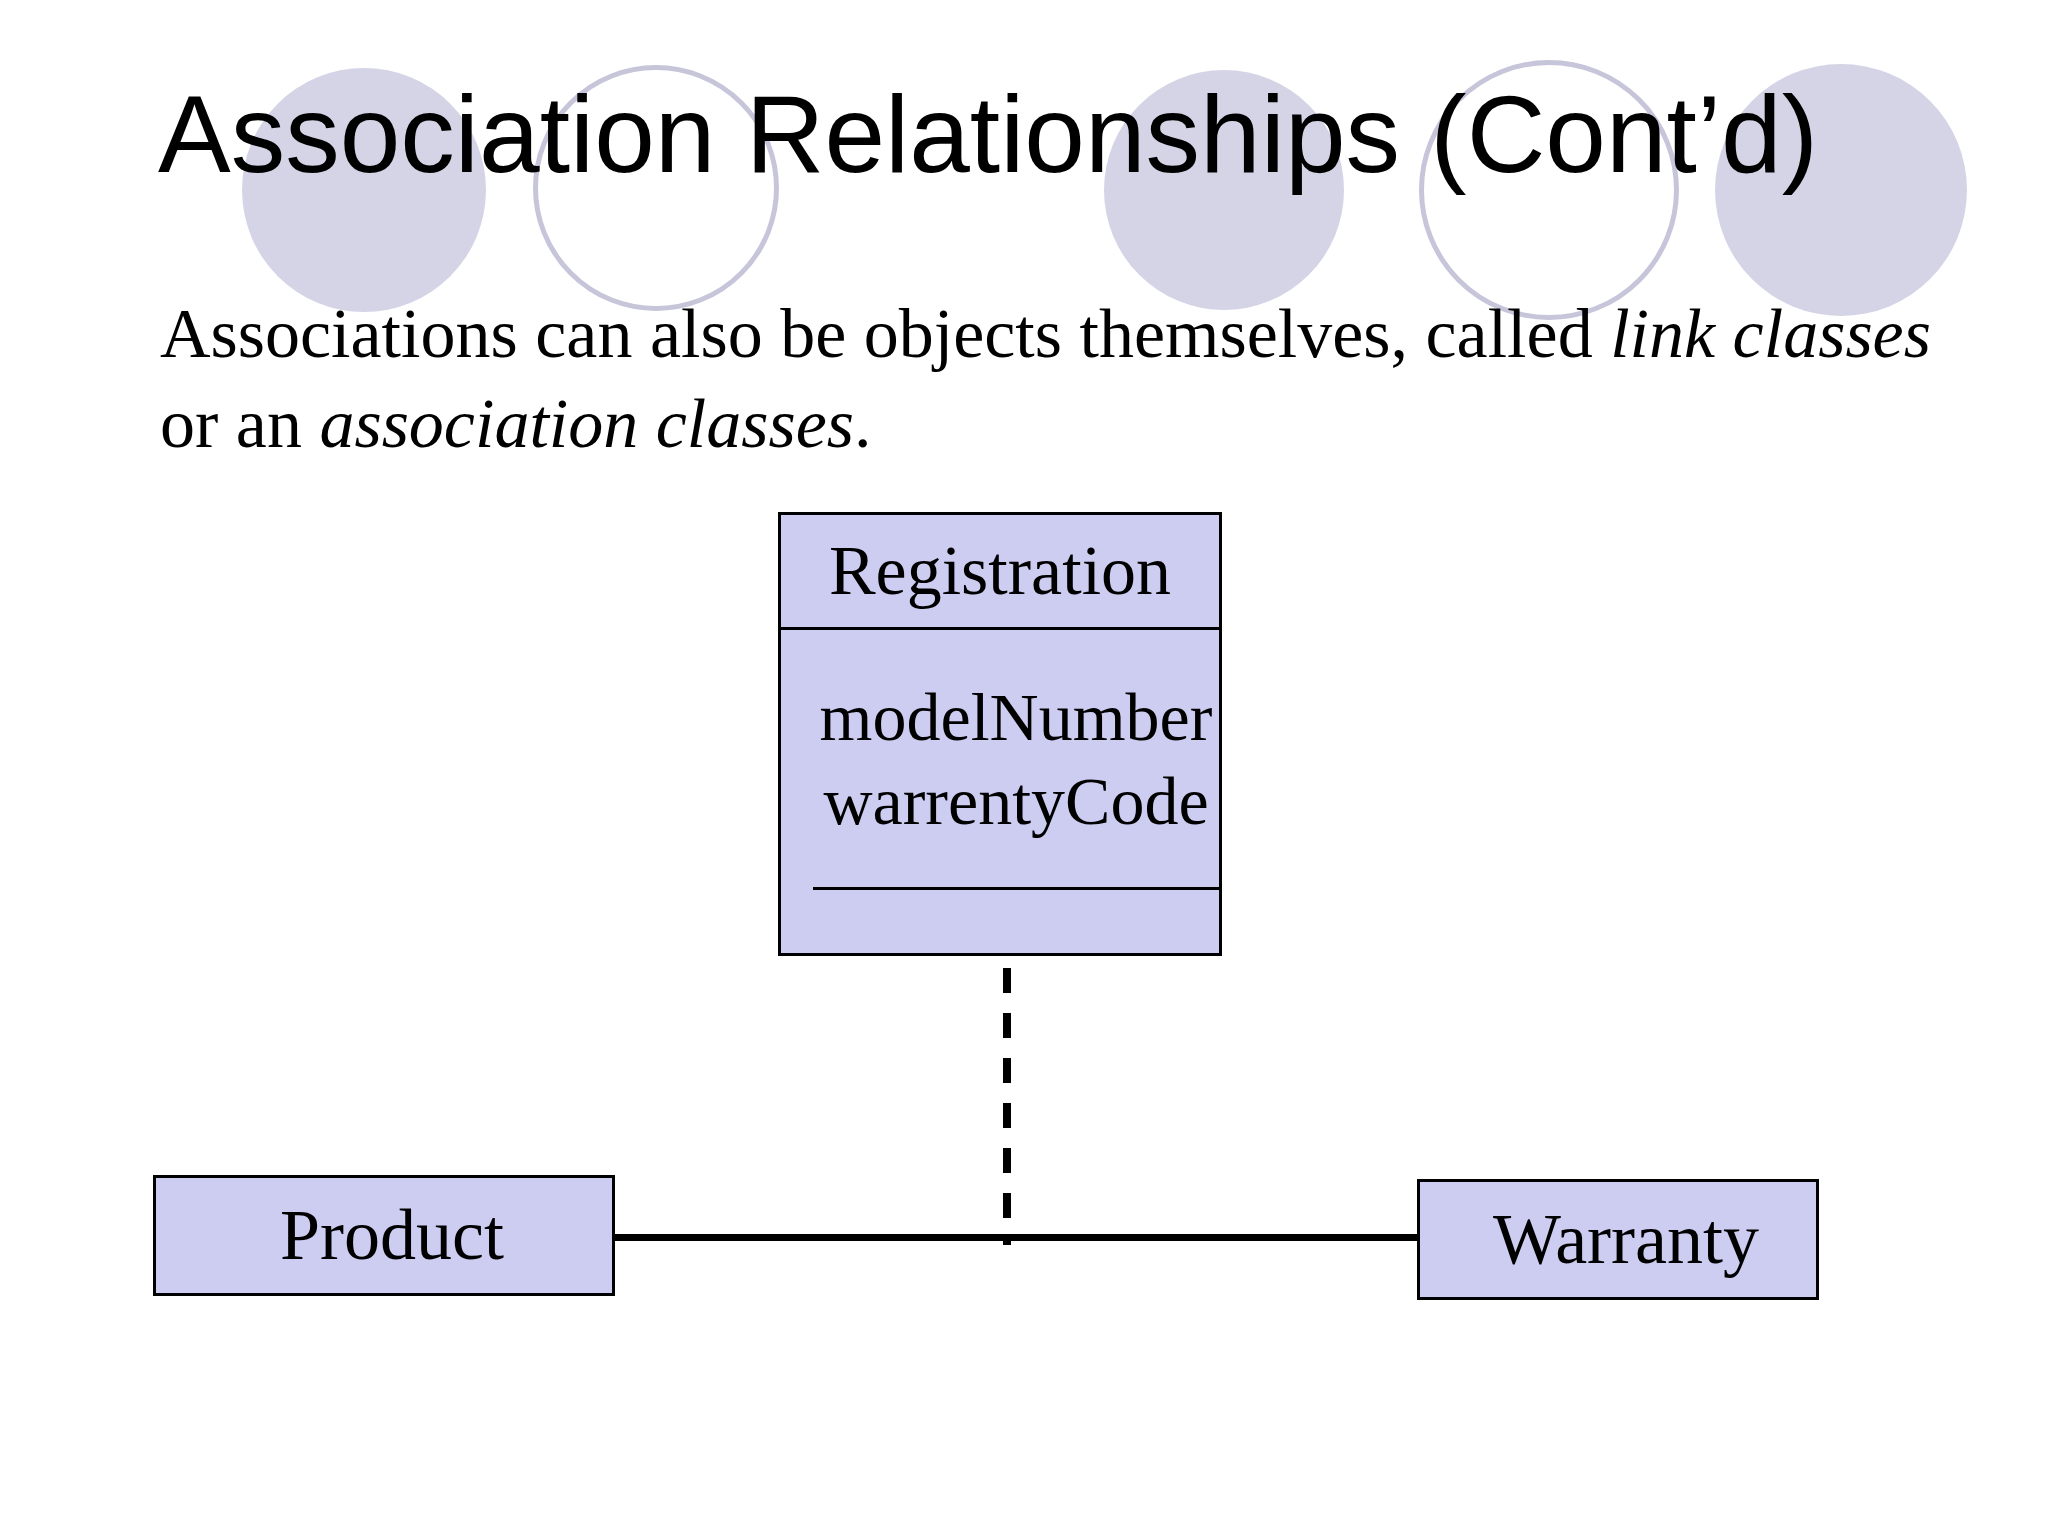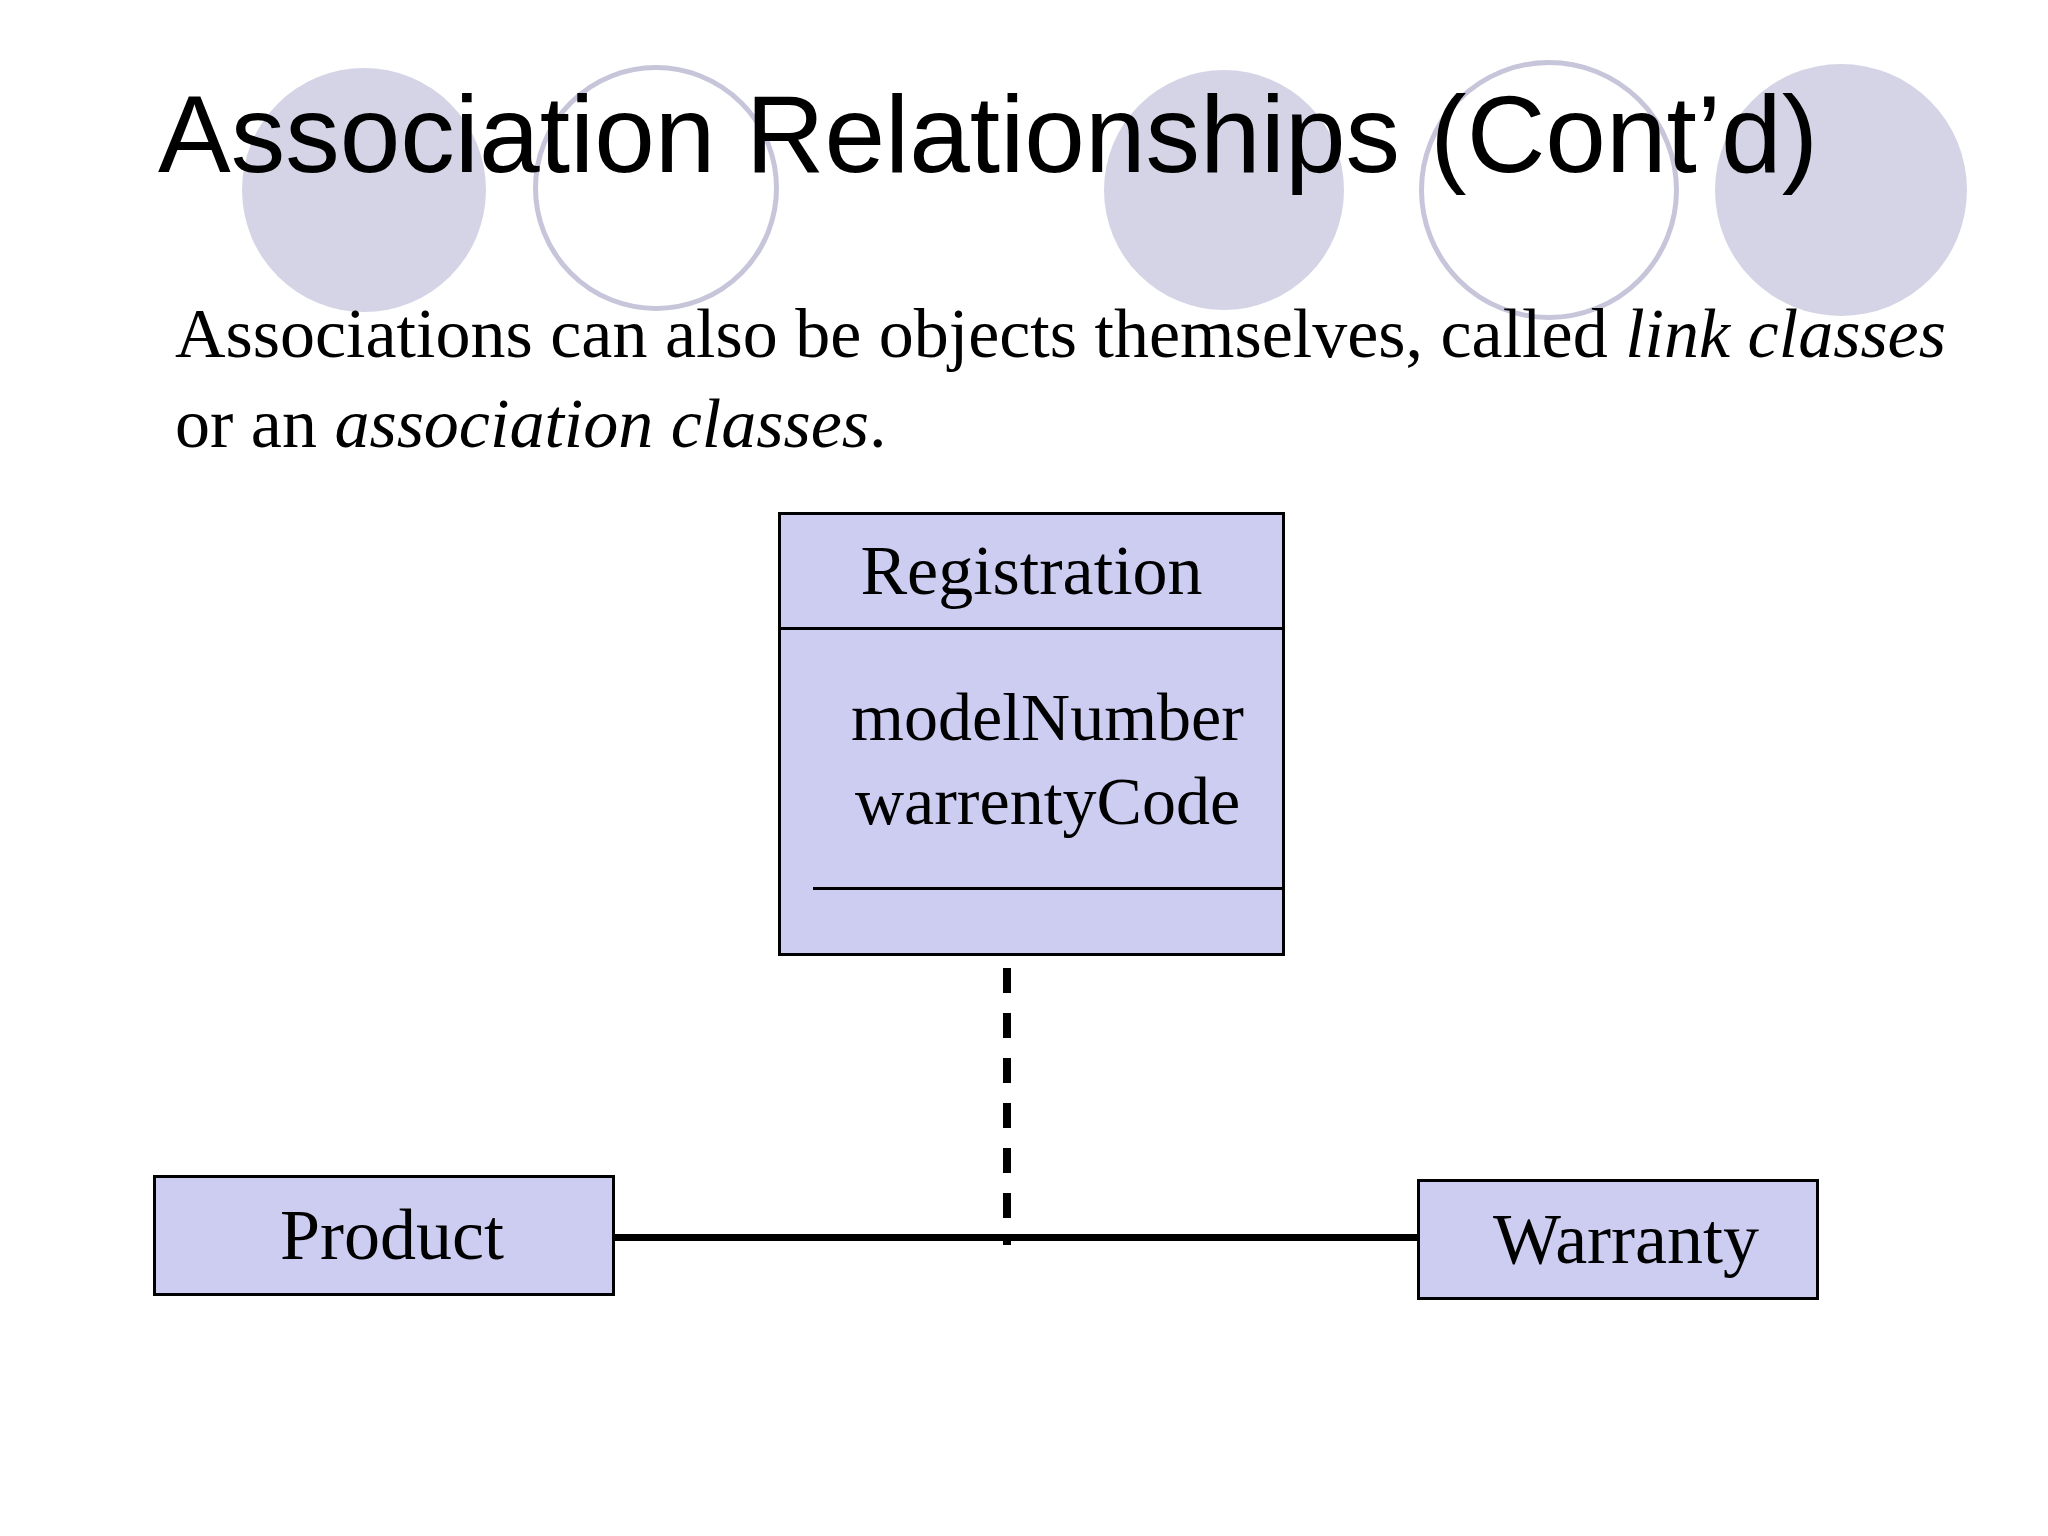--- a/index.html
+++ b/index.html
@@ -44,21 +44,21 @@
     font-family: "Liberation Sans", sans-serif;
     font-weight: 400;
     font-size: 109px;
     line-height: 1;
     white-space: nowrap;
     color: var(--text);
   }
 
   .body-text {
     position: absolute;
-    left: 175px;
+    left: 160px;
     top: 289px;
     z-index: 2;
     font-family: "Liberation Serif", serif;
     font-size: 70px;
     line-height: 90px;
     color: var(--text);
     white-space: nowrap;
   }
   .body-text .it { font-style: italic; }
 
@@ -66,21 +66,21 @@
   .uml-box {
     position: absolute;
     z-index: 3;
     background: var(--box-fill);
     border: 3px solid var(--box-border);
     font-family: "Liberation Serif", serif;
     color: var(--text);
   }
   .registration {
     left: 778px; top: 512px;
-    width: 507px; height: 444px;
+    width: 444px; height: 444px;
     display: flex;
     flex-direction: column;
   }
   .registration .compartment-name {
     height: 115px;
     border-bottom: 3px solid var(--box-border);
     display: flex;
     align-items: center;
     justify-content: center;
     font-size: 70px;

